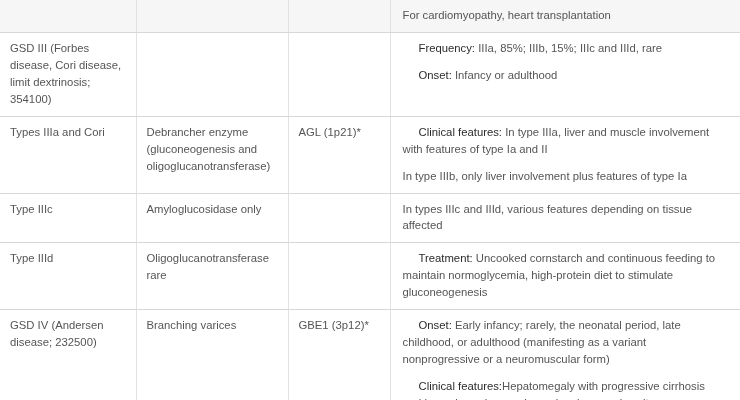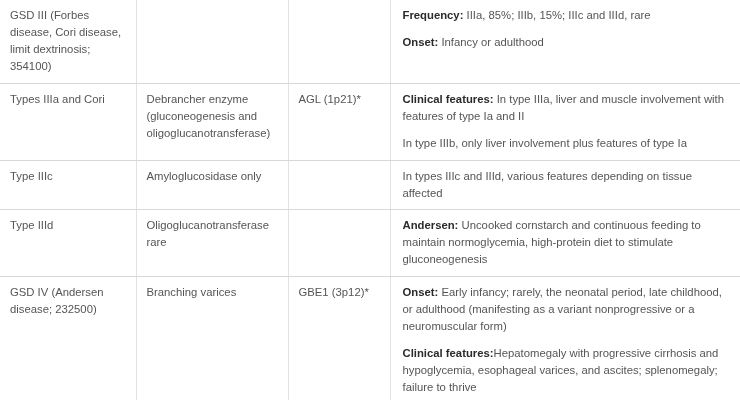--- a/index.html
+++ b/index.html
@@ -48,35 +48,50 @@
   }
 
   .cell-text { display: block; }
 
   .para {
     margin: 0 0 10px 0;
   }
   .para:last-child { margin-bottom: 0; }
 
   .lbl {
-    font-weight: bold;
+    font-weight: normal;
     color: #2b2b2b;
+    margin-left: 16px;
   }
 </style>
 </head>
 <body>
 
 <table id="gsd-table">
   <colgroup>
     <col class="c1">
       <col class="c2">
       <col class="c3">
       <col class="c4">
   </colgroup>
   <tbody>
+      <tr class="shaded">
+        <td>
+          <span class="cell-text"></span>
+        </td>
+        <td>
+          <span class="cell-text"></span>
+        </td>
+        <td>
+          <span class="cell-text"></span>
+        </td>
+        <td class="last-col">
+          <p class="para"><span>For cardiomyopathy, heart transplantation</span></p>
+        </td>
+      </tr>
       <tr>
         <td>
           <span class="cell-text">GSD III (Forbes disease, Cori disease, limit dextrinosis; 354100)</span>
         </td>
         <td>
           <span class="cell-text"></span>
         </td>
         <td>
           <span class="cell-text"></span>
         </td>
@@ -118,21 +133,21 @@
         <td>
           <span class="cell-text">Type IIId</span>
         </td>
         <td>
           <span class="cell-text">Oligoglucanotransferase rare</span>
         </td>
         <td>
           <span class="cell-text"></span>
         </td>
         <td class="last-col">
-          <p class="para"><span class="lbl">Andersen:</span><span> Uncooked cornstarch and continuous feeding to maintain normoglycemia, high-protein diet to stimulate gluconeogenesis</span></p>
+          <p class="para"><span class="lbl">Treatment:</span><span> Uncooked cornstarch and continuous feeding to maintain normoglycemia, high-protein diet to stimulate gluconeogenesis</span></p>
         </td>
       </tr>
       <tr>
         <td>
           <span class="cell-text">GSD IV (Andersen disease; 232500)</span>
         </td>
         <td>
           <span class="cell-text">Branching varices</span>
         </td>
         <td>

